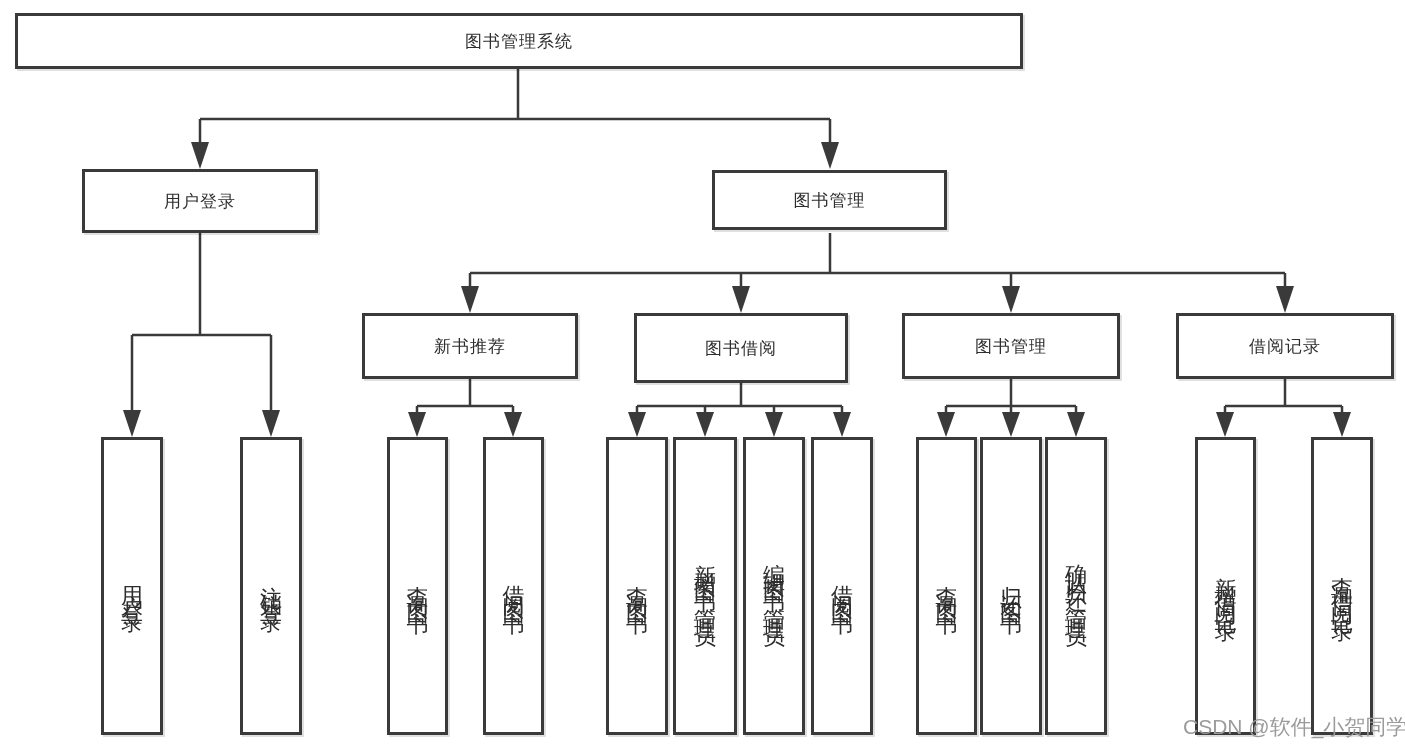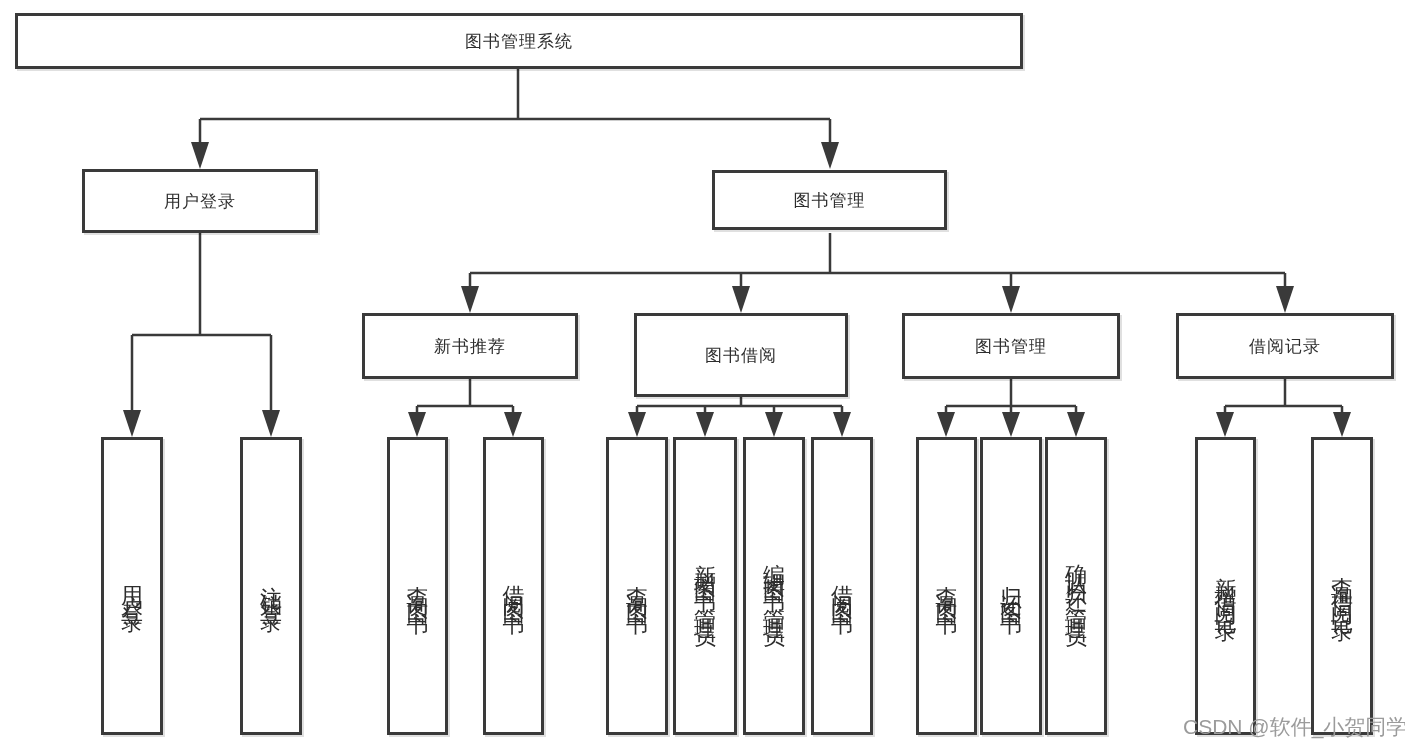--- a/index.html
+++ b/index.html
@@ -109,21 +109,21 @@
   <div class="node h" style="left:82px;top:169px;width:236px;height:64px">
     <span class="lbl">用户登录</span>
   </div>
   <div class="node h" style="left:712px;top:170px;width:235px;height:60px">
     <span class="lbl">图书管理</span>
   </div>
 
   <div class="node h" style="left:362px;top:313px;width:216px;height:66px">
     <span class="lbl">新书推荐</span>
   </div>
-  <div class="node h" style="left:634px;top:313px;width:214px;height:84px">
+  <div class="node h" style="left:634px;top:313px;width:214px;height:70px">
     <span class="lbl">图书借阅</span>
   </div>
   <div class="node h" style="left:902px;top:313px;width:218px;height:66px">
     <span class="lbl">图书管理</span>
   </div>
   <div class="node h" style="left:1176px;top:313px;width:218px;height:66px">
     <span class="lbl">借阅记录</span>
   </div>
 
   <div class="node v" style="left:101px;top:437px;width:62px;height:298px">

